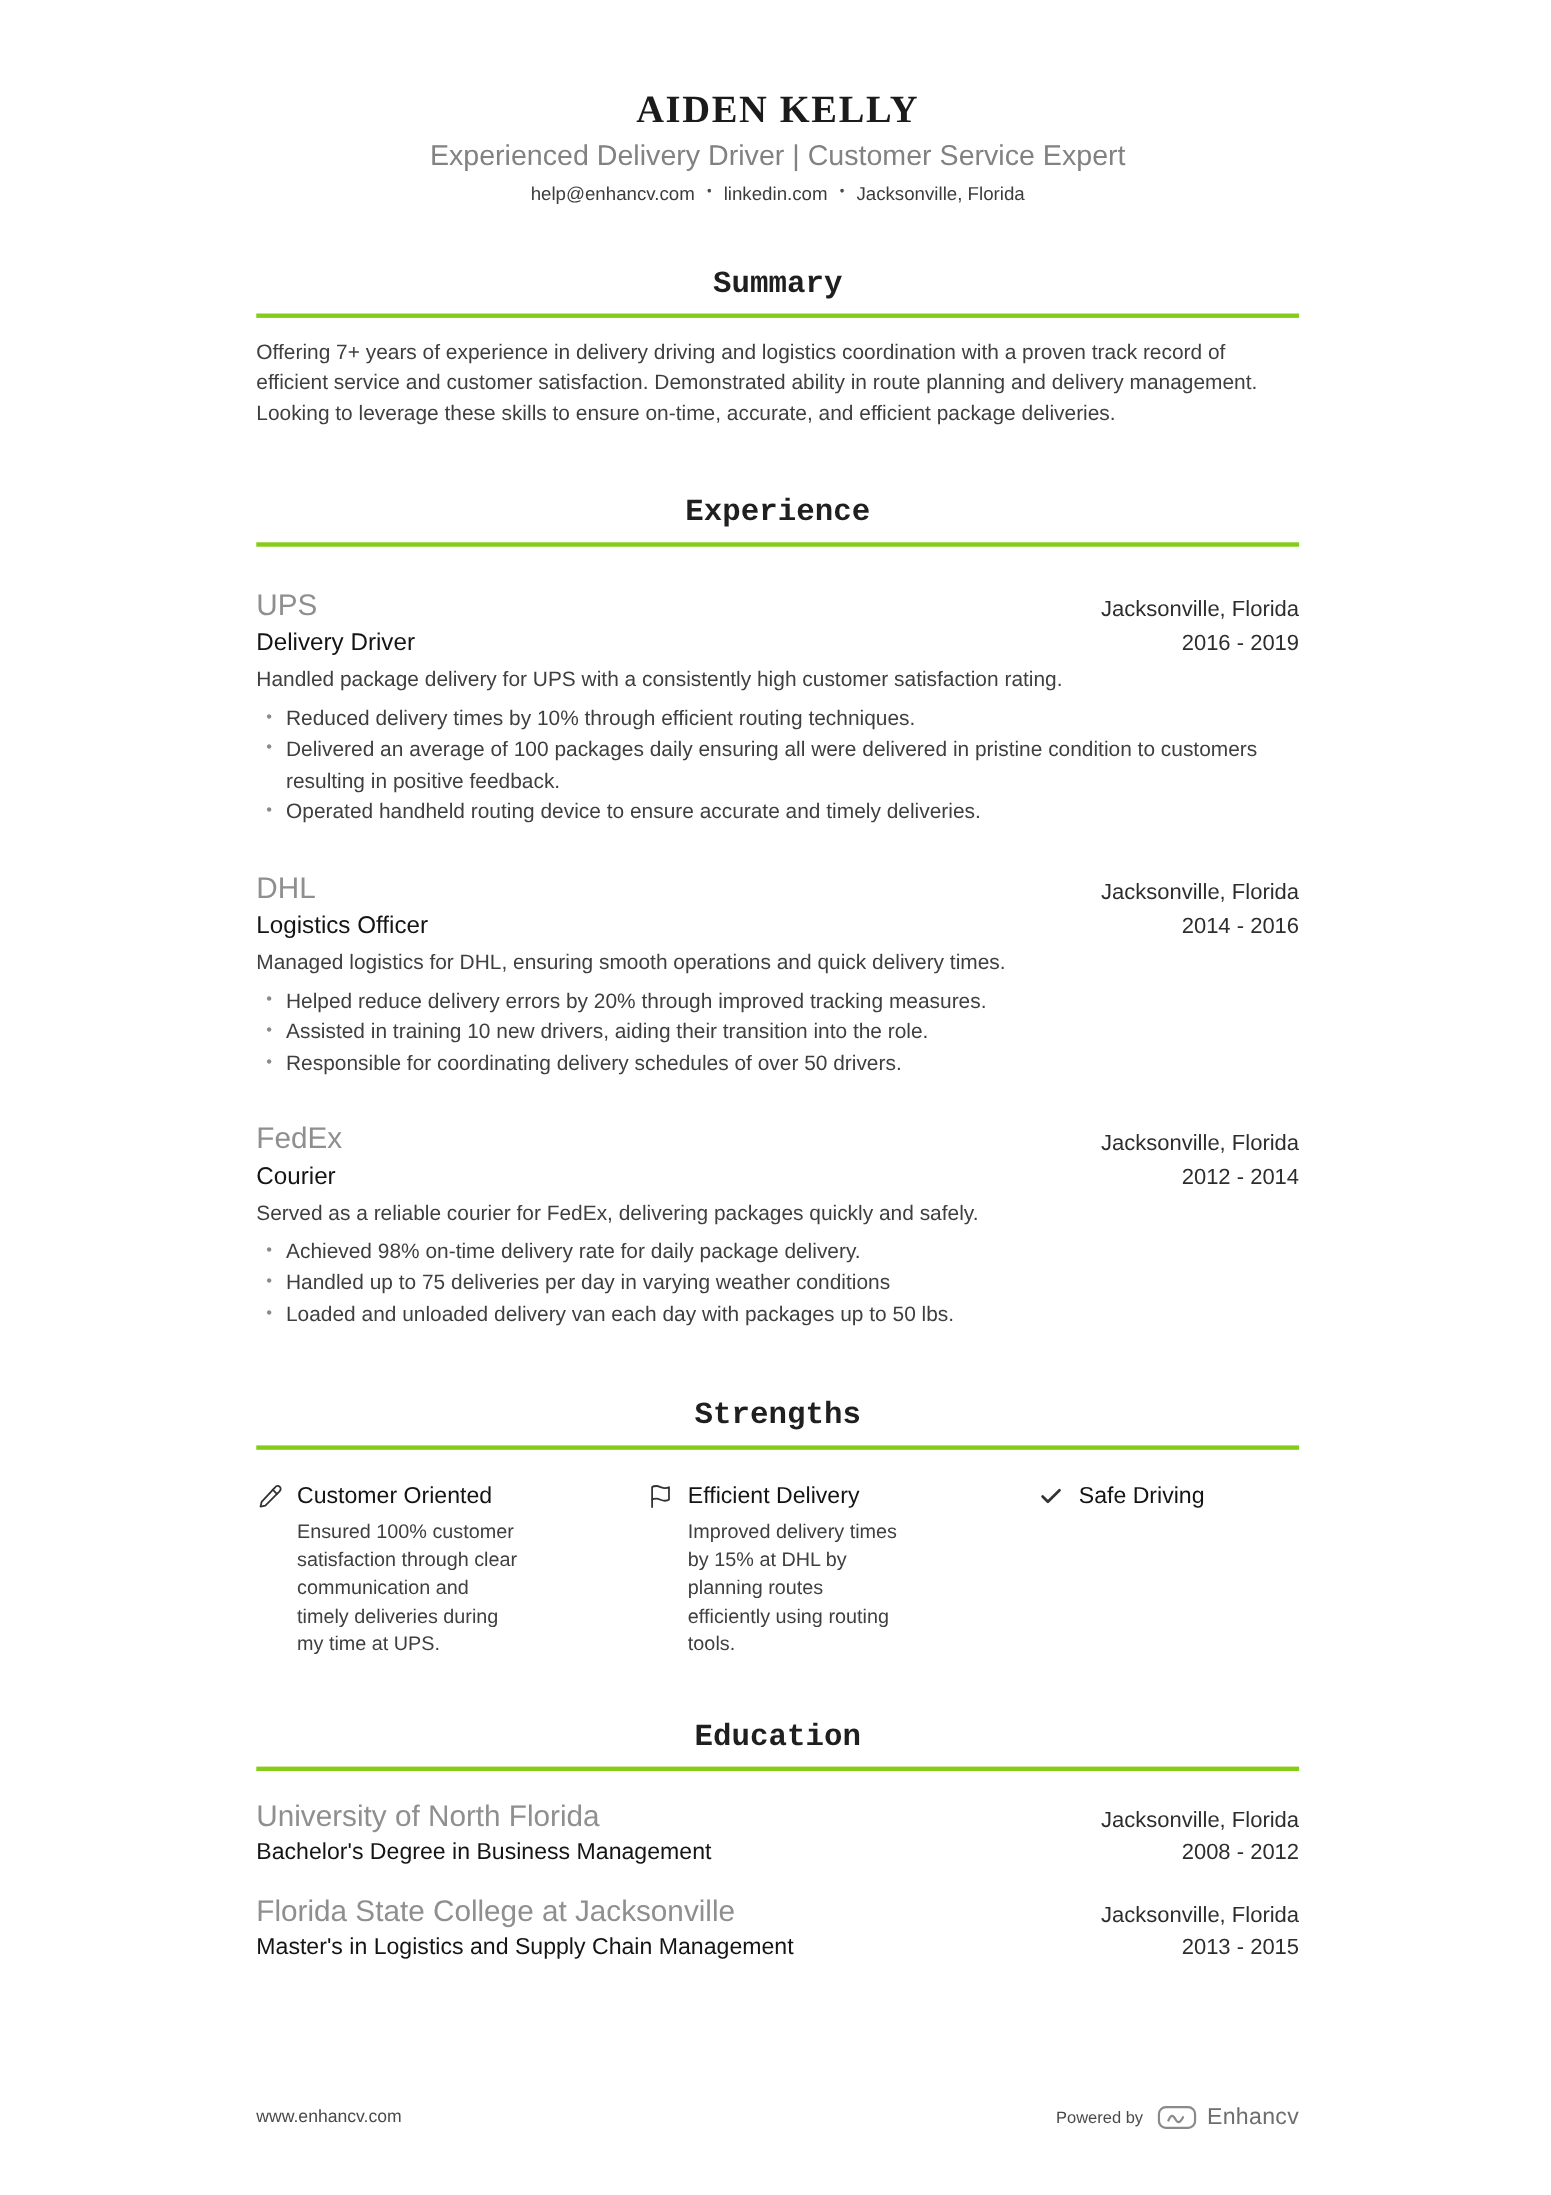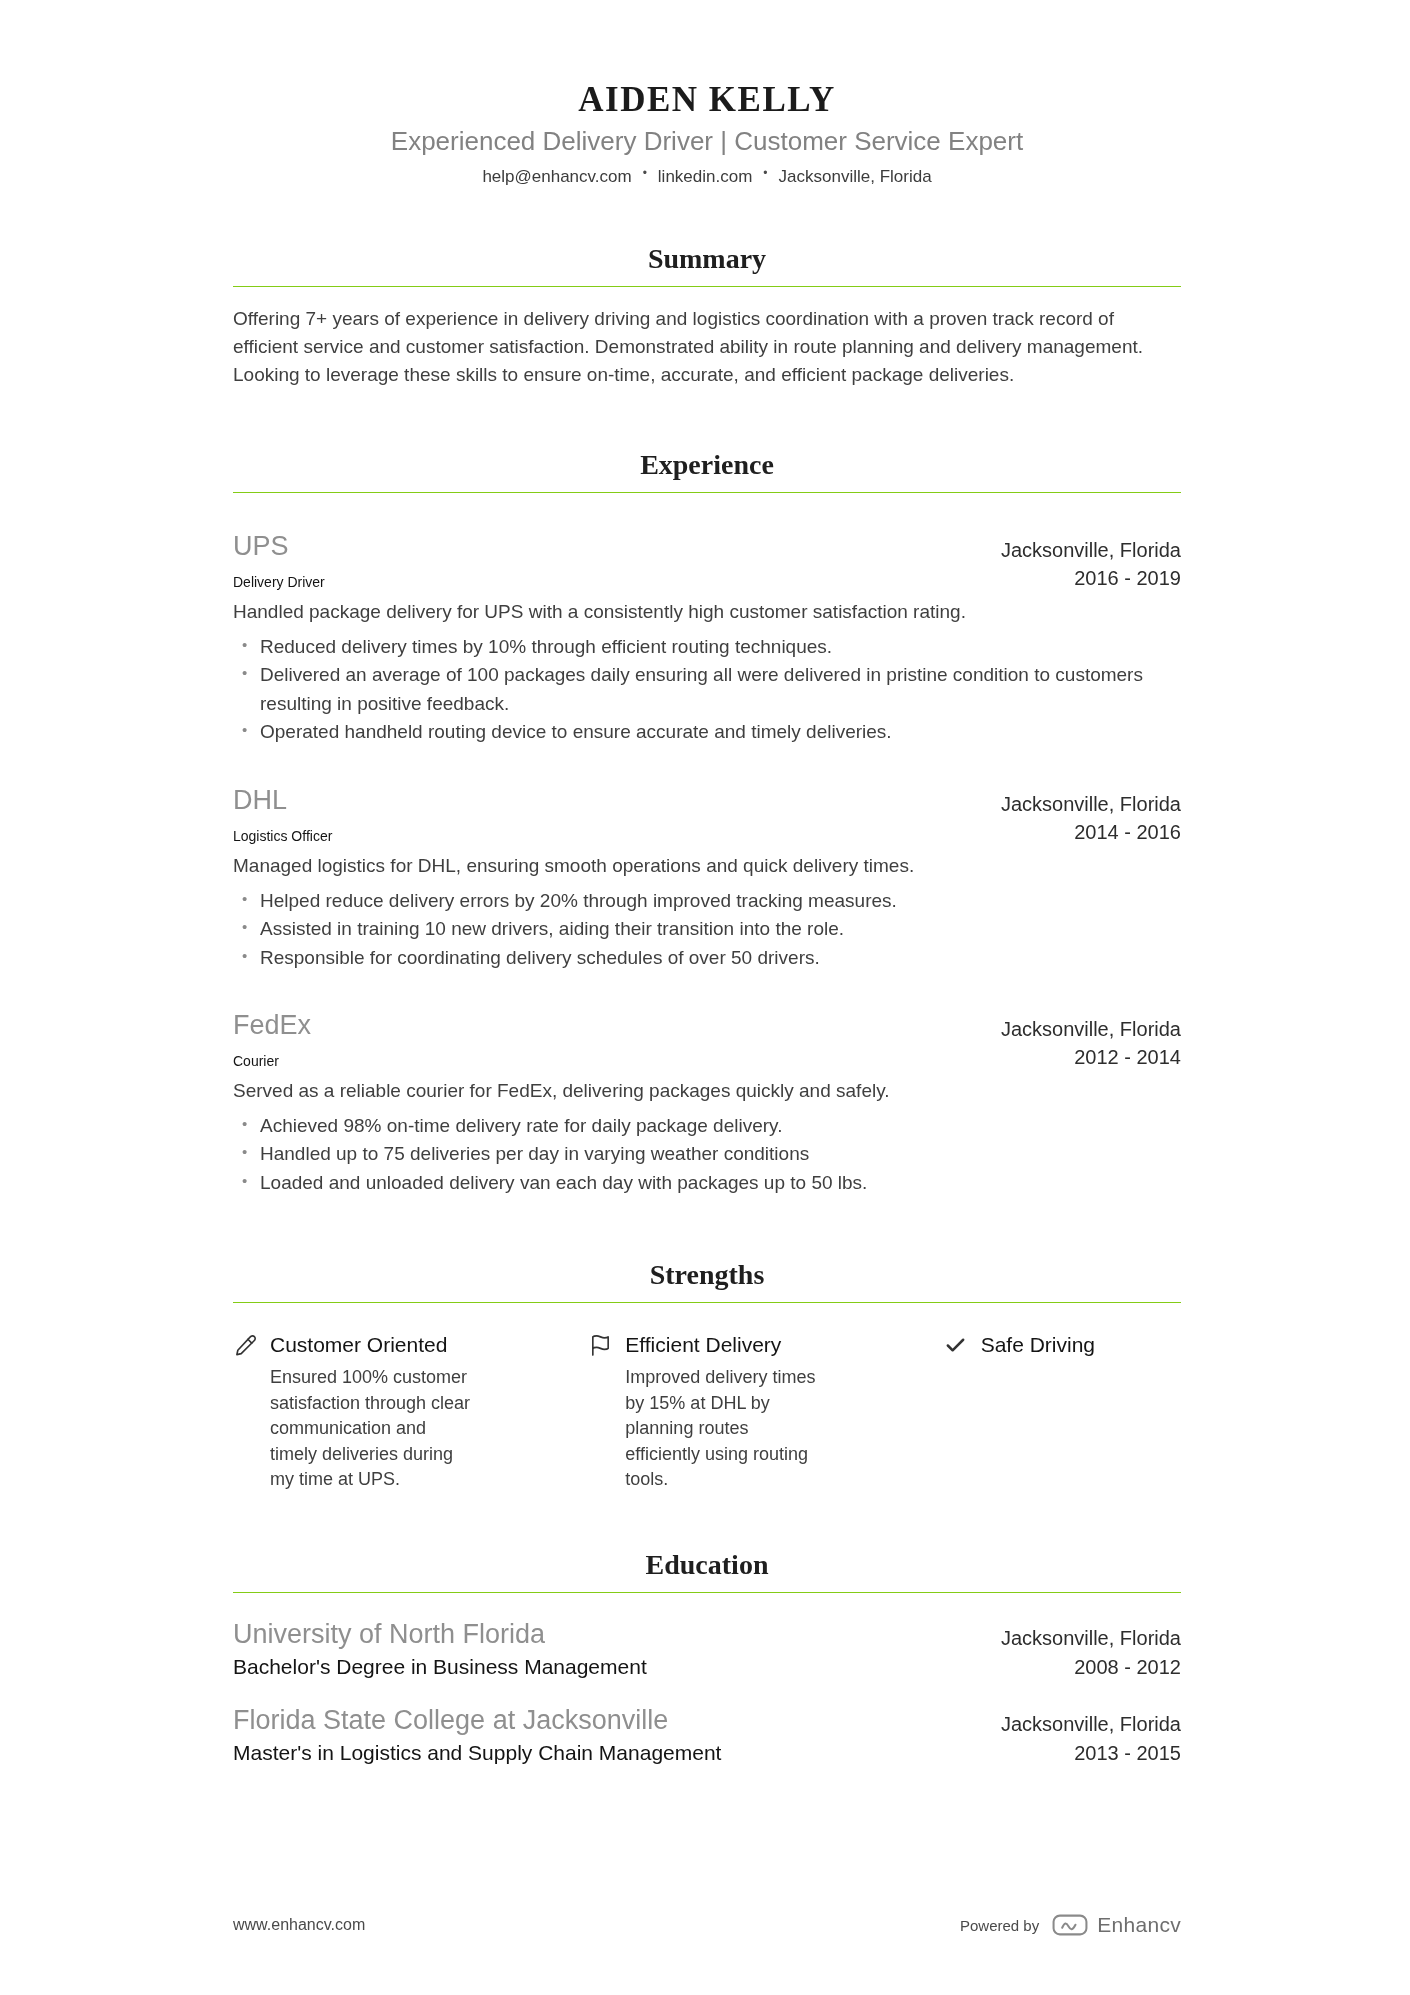--- a/index.html
+++ b/index.html
@@ -20,39 +20,39 @@
   }
   .headline { font-size:26px; color:#828282; margin-top:6px; font-weight:400; }
   .contact-row {
     margin-top:10px; font-size:17px; color:#3c3c3c;
     display:flex; justify-content:center; gap:11px;
   }
   .contact-sep { color:#4a4a4a; font-size:12px; line-height:1; }
 
   
   .section-heading {
-    font-family:Liberation Serif, serif;
+    font-family:Liberation Mono, monospace;
     font-size:28px; font-weight:700; color:#1f1f1f; text-align:center;
-    padding-bottom:11px; border-bottom:1px solid #84cc16;
+    padding-bottom:11px; border-bottom:4px solid #84cc16;
   }
   .section-summary   { margin-top:56px; }
   .section-experience{ margin-top:60px; }
   .section-strengths { margin-top:62px; }
   .section-education { margin-top:56px; }
 
   .summary-text { margin-top:18px; font-size:19px; line-height:1.48; color:#3f3f3f; }
 
   
   .job { margin-top:38px; }
   .job:first-of-type { margin-top:28px; }
   .row-split { display:flex; justify-content:space-between; align-items:flex-end; }
   .company   { font-size:27px; color:#8f8f8f; font-weight:400; }
   .place     { font-size:20px; color:#2d2d2d; }
   .role-row  { margin-top:5px; }
-  .role      { font-size:14px; color:#141414; }
+  .role      { font-size:22px; color:#141414; }
   .dates     { font-size:20px; color:#2d2d2d; }
   .job-desc  { margin-top:9px; font-size:19px; color:#3f3f3f; line-height:1.4; }
   .bullets   { margin-top:7px; list-style:none; }
   .bullets li {
     position:relative; padding-left:27px; font-size:19px; line-height:1.5; color:#3f3f3f;
   }
   .bullets li::before {
     content:"\2022"; position:absolute; left:9px; top:1px;
     color:#8a8a8a; font-size:15px;
   }

